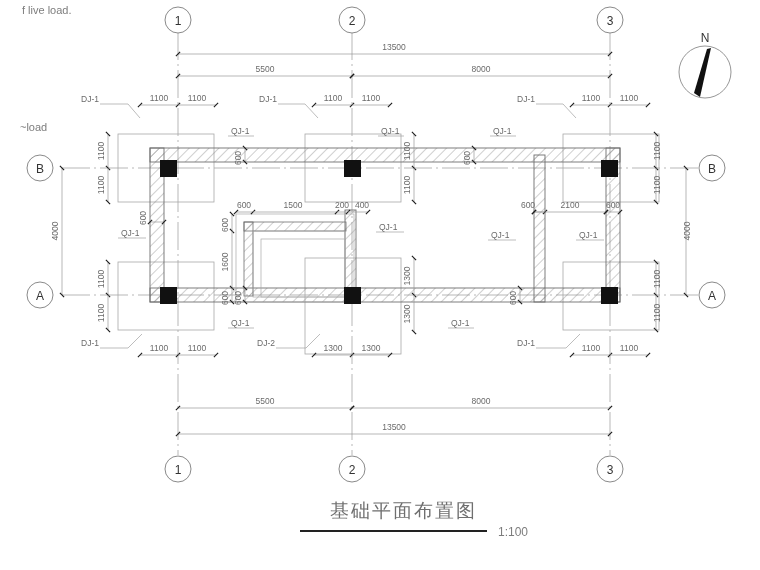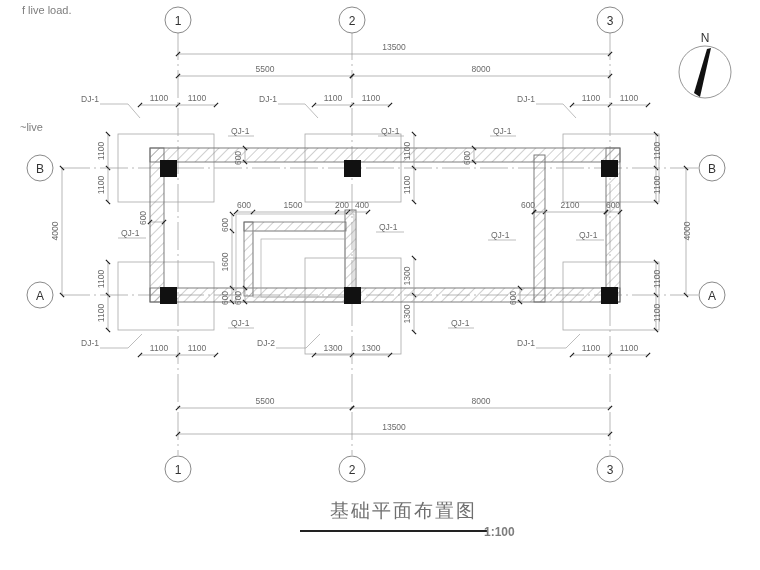--- a/index.html
+++ b/index.html
@@ -14,21 +14,21 @@
   .cn{font-size:19px;color:#6f6f6f;letter-spacing:2px;font-family:"DejaVu Sans",sans-serif;}
   .en{font-size:15px;color:#8a8a8a;letter-spacing:1.3px;}
   .sc{font-size:12px;color:#7d7d7d;}
 </style>
 </head>
 <body>
 
 <div id="stage">
 
   <div class="note" style="left:22px;top:4px;">f live load.</div>
-  <div class="note" style="left:20px;top:121px;">~live</div>
+  <div class="note" style="left:20px;top:121px;">~load</div>
 
   <svg width="760" height="570">
     <defs>
       <pattern id="hatch" width="7" height="7" patternTransform="rotate(45)" patternUnits="userSpaceOnUse">
         <line x1="0" y1="0" x2="0" y2="7" stroke="#888" stroke-width="0.8"></line>
       </pattern>
       <marker id="tick" markerWidth="10" markerHeight="10" refX="5" refY="5" orient="auto">
         <line x1="2" y1="8" x2="8" y2="2" stroke="#1a1a1a" stroke-width="1.6"></line>
       </marker>
     </defs>
@@ -269,15 +269,15 @@
     <g>
       <circle cx="705" cy="72" r="26" fill="#fff" stroke="#8a8a8a" stroke-width="0.9"></circle>
       <polygon points="711,48 700,97 694,93 707,49" fill="#111"></polygon>
     </g>
     <text class="tb" x="705" y="42" text-anchor="middle">N</text>
 
     <line x1="300" y1="531" x2="487" y2="531" stroke="#222" stroke-width="2.2"></line>
   </svg>
 
   <div class="ttl cn" style="left:330px;top:498px;">基础平面布置图</div>
-  <div class="ttl sc" style="left:484px;top:525px;font-weight:bold;">1:100</div>
+  <div class="ttl sc" style="left:498px;top:525px;">1:100</div>
 
 </div>
 
 </body></html>

